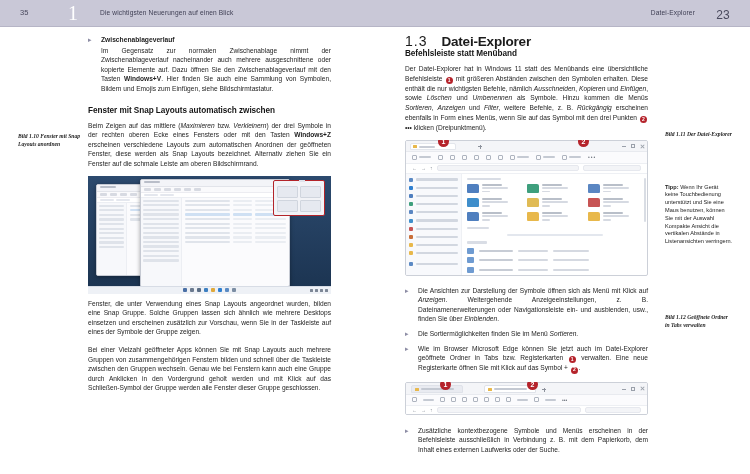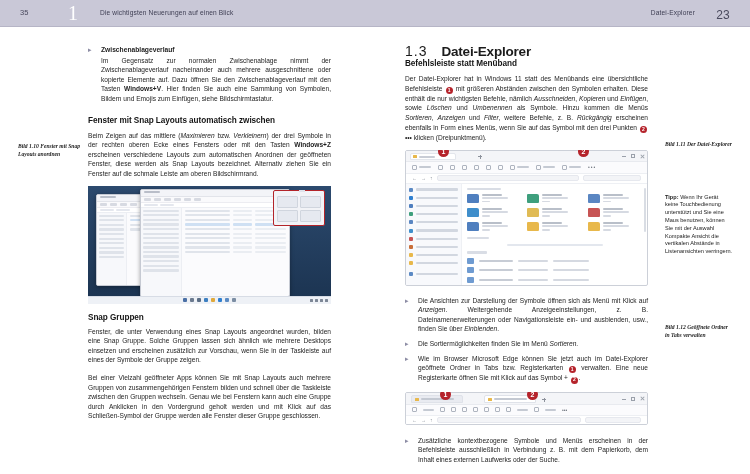--- a/index.html
+++ b/index.html
@@ -36,21 +36,21 @@
   .head-title-left {
     position: absolute; left: 100px; top: 9px;
     font-size: 6.6px; color: #3d3d52; letter-spacing: .15px;
   }
   .head-title-right {
     position: absolute; right: 55px; top: 9px;
     font-size: 6.6px; color: #3d3d52; letter-spacing: .15px;
   }
 
   
-  .page { position: absolute; top: 26px; width: 375px; height: 373px; }
+  .page { position: absolute; top: 16px; width: 375px; height: 373px; }
   .page-left  { left: 0; }
   .page-right { left: 375px; }
 
   .col-main-left  { position: absolute; left: 88px; top: 0; width: 243px; }
   .col-main-right { position: absolute; left: 30px; top: 0; width: 243px; }
   .col-margin-left  { position: absolute; left: 18px; top: 0; width: 64px; }
   .col-margin-right { position: absolute; left: 290px; top: 0; width: 68px; }
 
   
   p, li { font-size: 6.6px; line-height: 9.6px; color: #1d1d1d; text-align: justify; }
@@ -450,21 +450,20 @@
             <div class="tray">
               <span></span>
               <span></span>
               <span></span>
               <span></span>
             </div>
           </div>
         </div>
       </div>
 
-      <div class="h2" style="margin-top:9px;">Snap Gruppen</div>
 
       <p style="margin-top:5px;">Fenster, die unter Verwendung eines Snap Layouts angeordnet wurden, bilden eine Snap Gruppe. Solche Gruppen lassen sich ähnlich wie mehrere Desktops einsetzen und erscheinen zusätzlich zur Vorschau, wenn Sie in der Taskleiste auf eines der Symbole der Gruppe zeigen.</p>
       <p style="margin-top:8px;">Bei einer Vielzahl geöffneter Apps können Sie mit Snap Layouts auch mehrere Gruppen von zusammengehörigen Fenstern bilden und schnell über die Taskleiste zwischen den Gruppen wechseln. Genau wie bei Fenstern kann auch eine Gruppe durch Anklicken in den Vordergrund geholt werden und mit Klick auf das Schließen-Symbol der Gruppe werden alle Fenster dieser Gruppe geschlossen.</p>
     </div>
   </div>
 
   <div class="page page-right">
 
     <div class="col-main-right">
 

